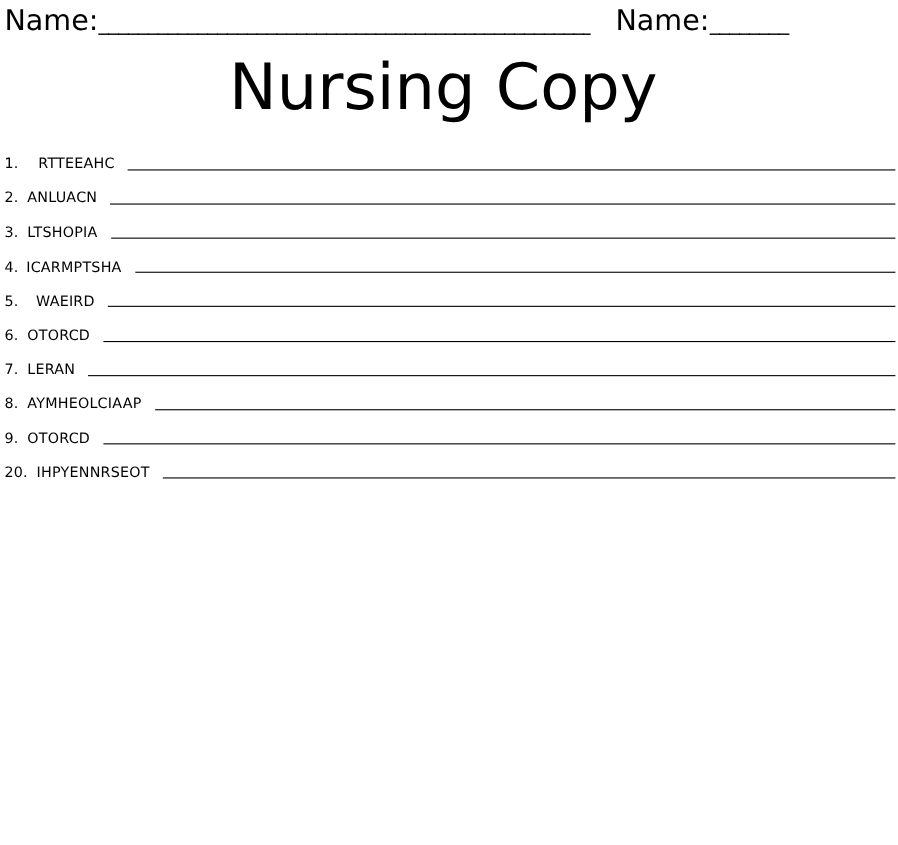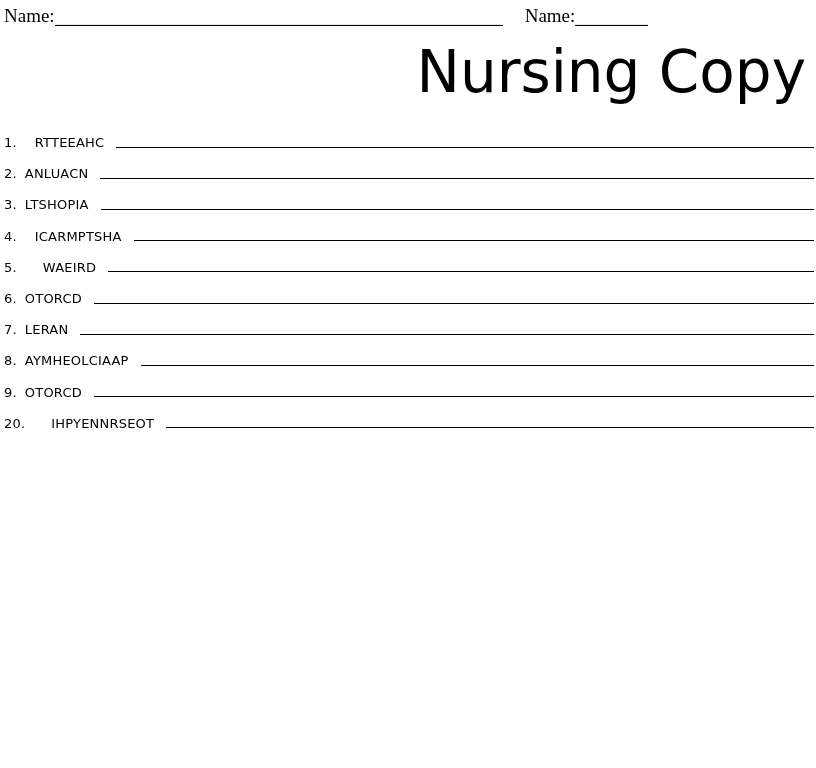--- a/index.html
+++ b/index.html
@@ -23,37 +23,36 @@
 
   
   .header-row {
     display: flex;
     align-items: baseline;
     padding: 4px 8px 0 4px;
     font-size: 19px;
     white-space: nowrap;
   }
   .hdr-label {
-    font-size: 19px;
+    font-size: 26px;
     letter-spacing: 0px;
-    font-family: Liberation Serif, serif;
   }
   .hdr-rule {
     display: inline-block;
     font-size: 19px;
     letter-spacing: -0.5px;
     overflow: hidden;
   }
   .hdr-name-rule { width: 448px; }
   .hdr-date-rule { width: 100px; }
   .hdr-gap { display: inline-block; width: 22px; }
 
   
   .title {
-    text-align: right;
+    text-align: center;
     font-size: 58px;
     font-weight: normal;
     line-height: 1;
     margin: 16px 0 0 0;
     padding-right: 10px;
     font-family: "DejaVu Sans", sans-serif;
   }
 
   
   .list {
@@ -111,27 +110,27 @@
     </div>
 
     <div class="item">
       <span class="item-label">3.</span>
       <span class="item-label" style="margin-left:6px">LTSHOPIA</span>
       <span class="item-rule"></span>
     </div>
 
     <div class="item">
       <span class="item-label">4.</span>
-      <span class="item-label" style="margin-left:16px">ICARMPTSHA</span>
+      <span class="item-label" style="margin-left:5px">ICARMPTSHA</span>
       <span class="item-rule"></span>
     </div>
 
     <div class="item">
       <span class="item-label">5.</span>
-      <span class="item-label" style="margin-left:24px">WAEIRD</span>
+      <span class="item-label" style="margin-left:14px">WAEIRD</span>
       <span class="item-rule"></span>
     </div>
 
     <div class="item">
       <span class="item-label">6.</span>
       <span class="item-label" style="margin-left:6px">OTORCD</span>
       <span class="item-rule"></span>
     </div>
 
     <div class="item">
@@ -147,20 +146,20 @@
     </div>
 
     <div class="item">
       <span class="item-label">9.</span>
       <span class="item-label" style="margin-left:6px">OTORCD</span>
       <span class="item-rule"></span>
     </div>
 
     <div class="item">
       <span class="item-label">20.</span>
-      <span class="item-label" style="margin-left:24px">IHPYENNRSEOT</span>
+      <span class="item-label" style="margin-left:6px">IHPYENNRSEOT</span>
       <span class="item-rule"></span>
     </div>
 
 
 
   </div>
 </div>
 
 </body></html>

